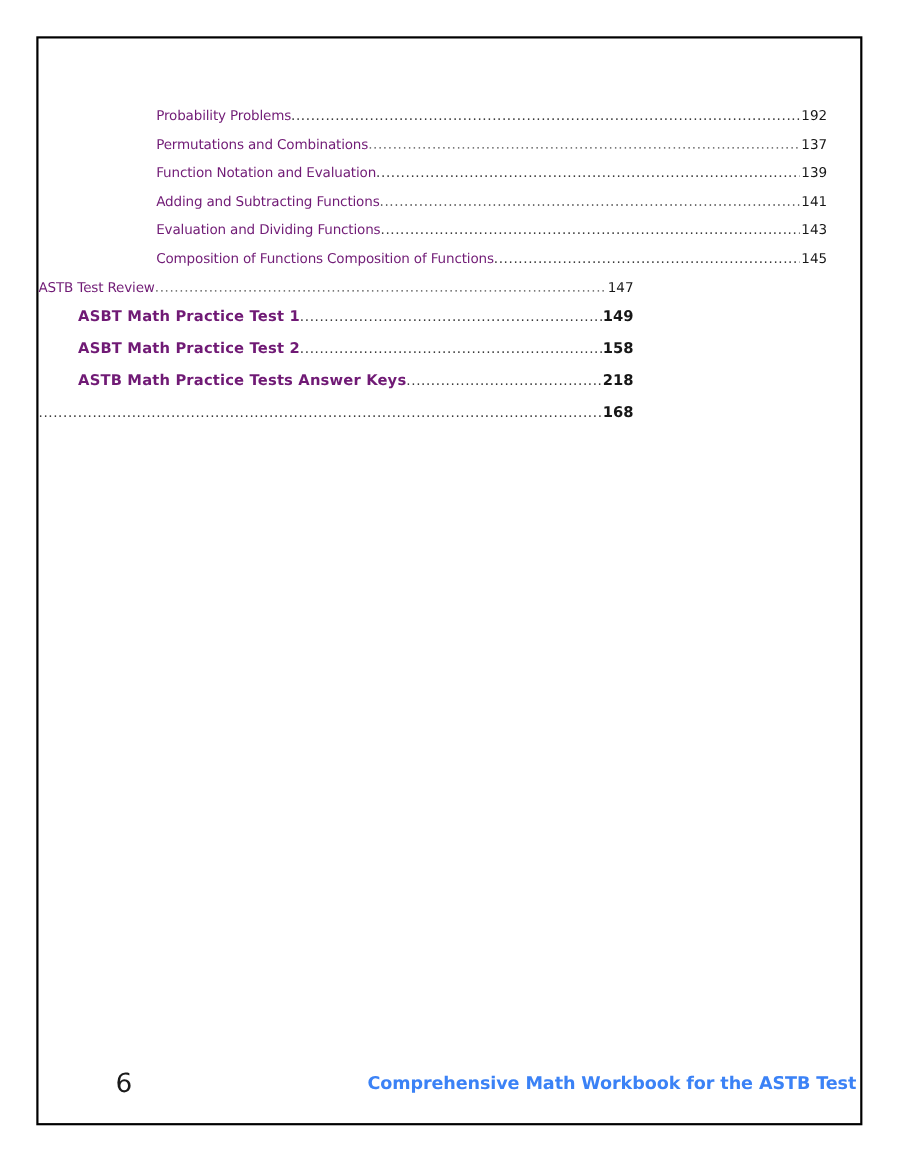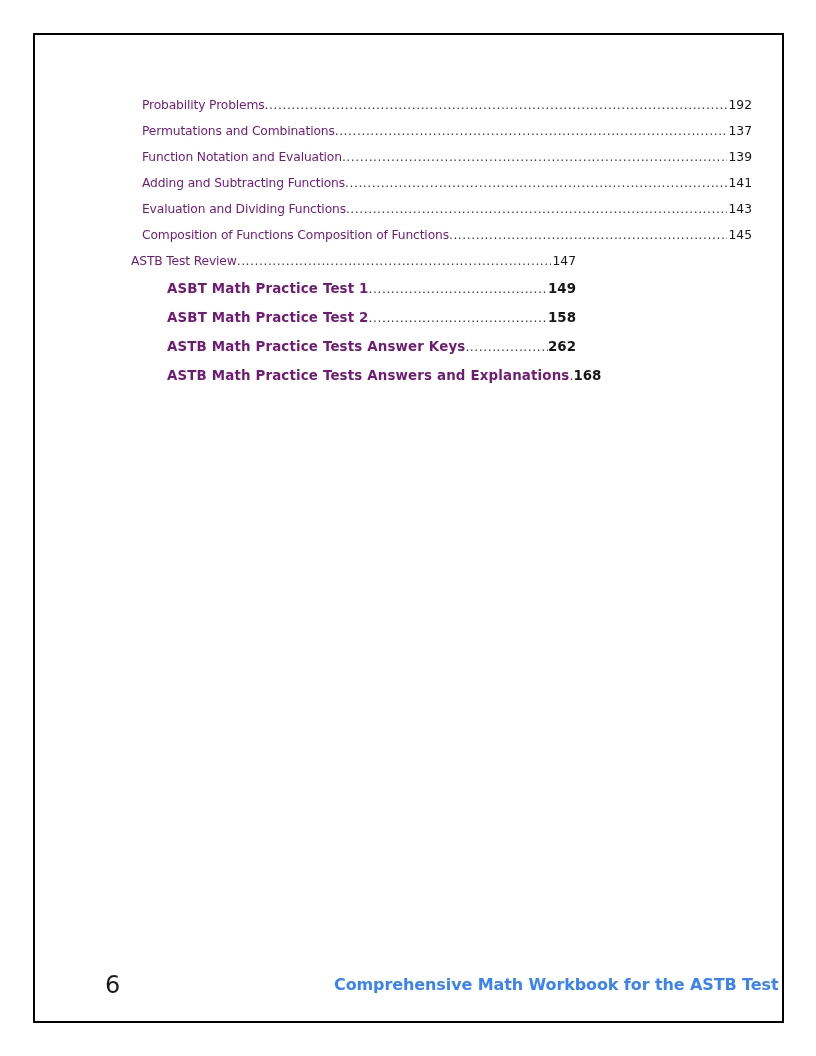--- a/index.html
+++ b/index.html
@@ -85,21 +85,20 @@
   
   .toc-entry.level-2 {
     padding-left: 107px;
     padding-right: 30px;
   }
   .toc-entry.level-2 .toc-title { font-weight: normal; }
   .toc-entry.level-2 .toc-page  { font-weight: normal; min-width: 25px; }
 
   
   .toc-entry.level-1 {
-    padding-left: 96px;
     padding-right: 206px;
   }
   .toc-entry.level-1 .toc-title { font-weight: normal; }
   .toc-entry.level-1 .toc-page  { font-weight: normal; min-width: 25px; }
 
   
   .toc-entry.level-1.bold .toc-title {
     font-weight: bold;
     font-size: 13.4px;
     letter-spacing: 0.15px;
@@ -189,24 +188,23 @@
         <span class="toc-page">149</span>
       </div>
       <div class="toc-entry level-1 bold">
         <span class="toc-title">ASBT Math Practice Test 2</span>
         <span class="toc-leader"></span>
         <span class="toc-page">158</span>
       </div>
       <div class="toc-entry level-1 bold">
         <span class="toc-title">ASTB Math Practice Tests  Answer Keys</span>
         <span class="toc-leader"></span>
-        <span class="toc-page">262</span>
-      </div>
-      <div class="toc-entry level-1 bold">
-        <span class="toc-title">ASTB Math Practice Tests  Answers and Explanations</span>
+        <span class="toc-page">218</span>
+      </div>
+      <div class="toc-entry level-1 bold">
         <span class="toc-leader"></span>
         <span class="toc-page">168</span>
       </div>
     </div>
 
   <div id="page-footer">
     <div id="footer-page-number">6</div>
     <div id="footer-title">Comprehensive Math Workbook for the ASTB Test</div>
   </div>
 

